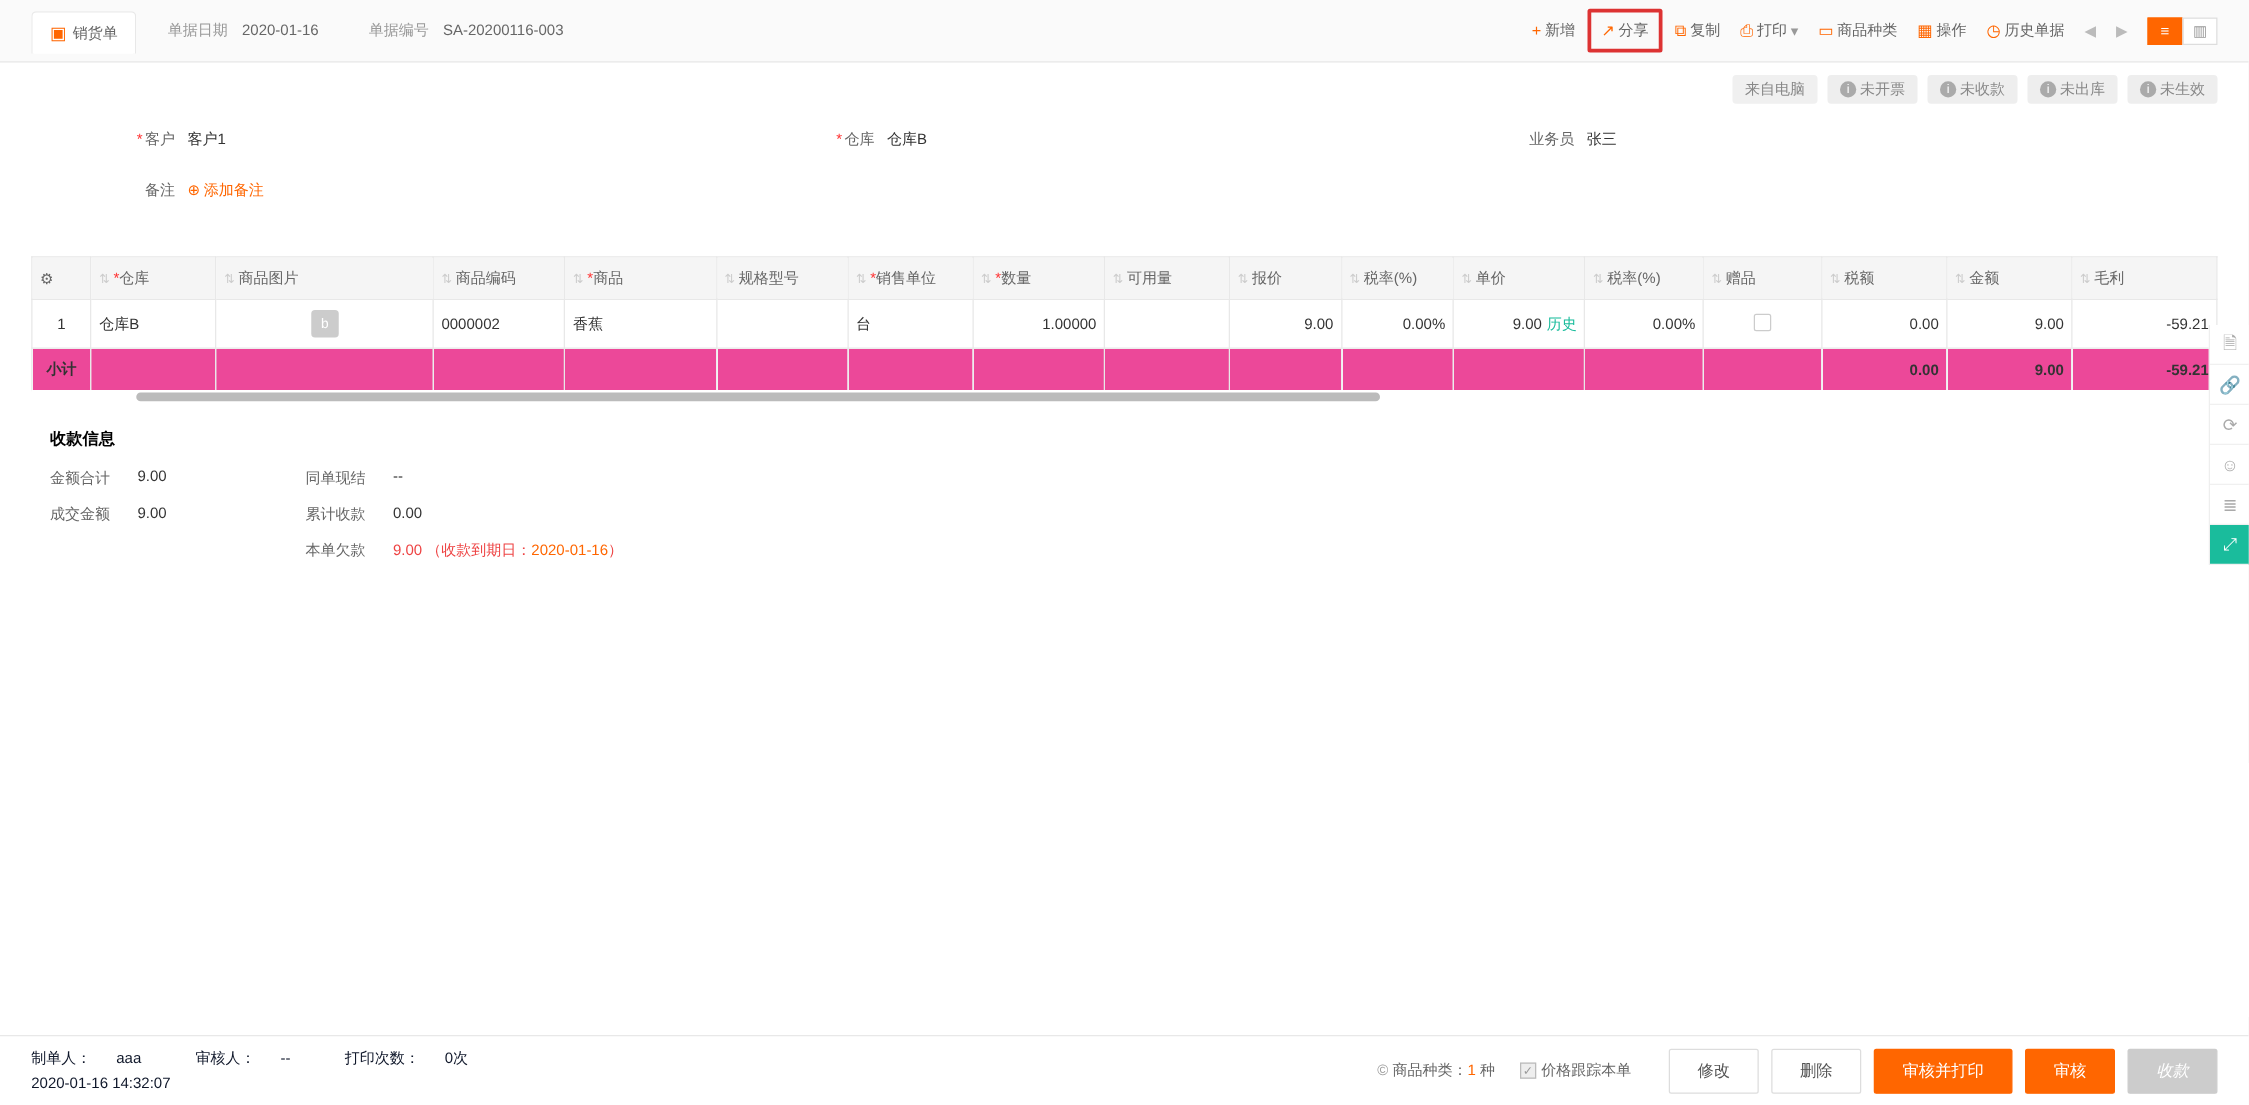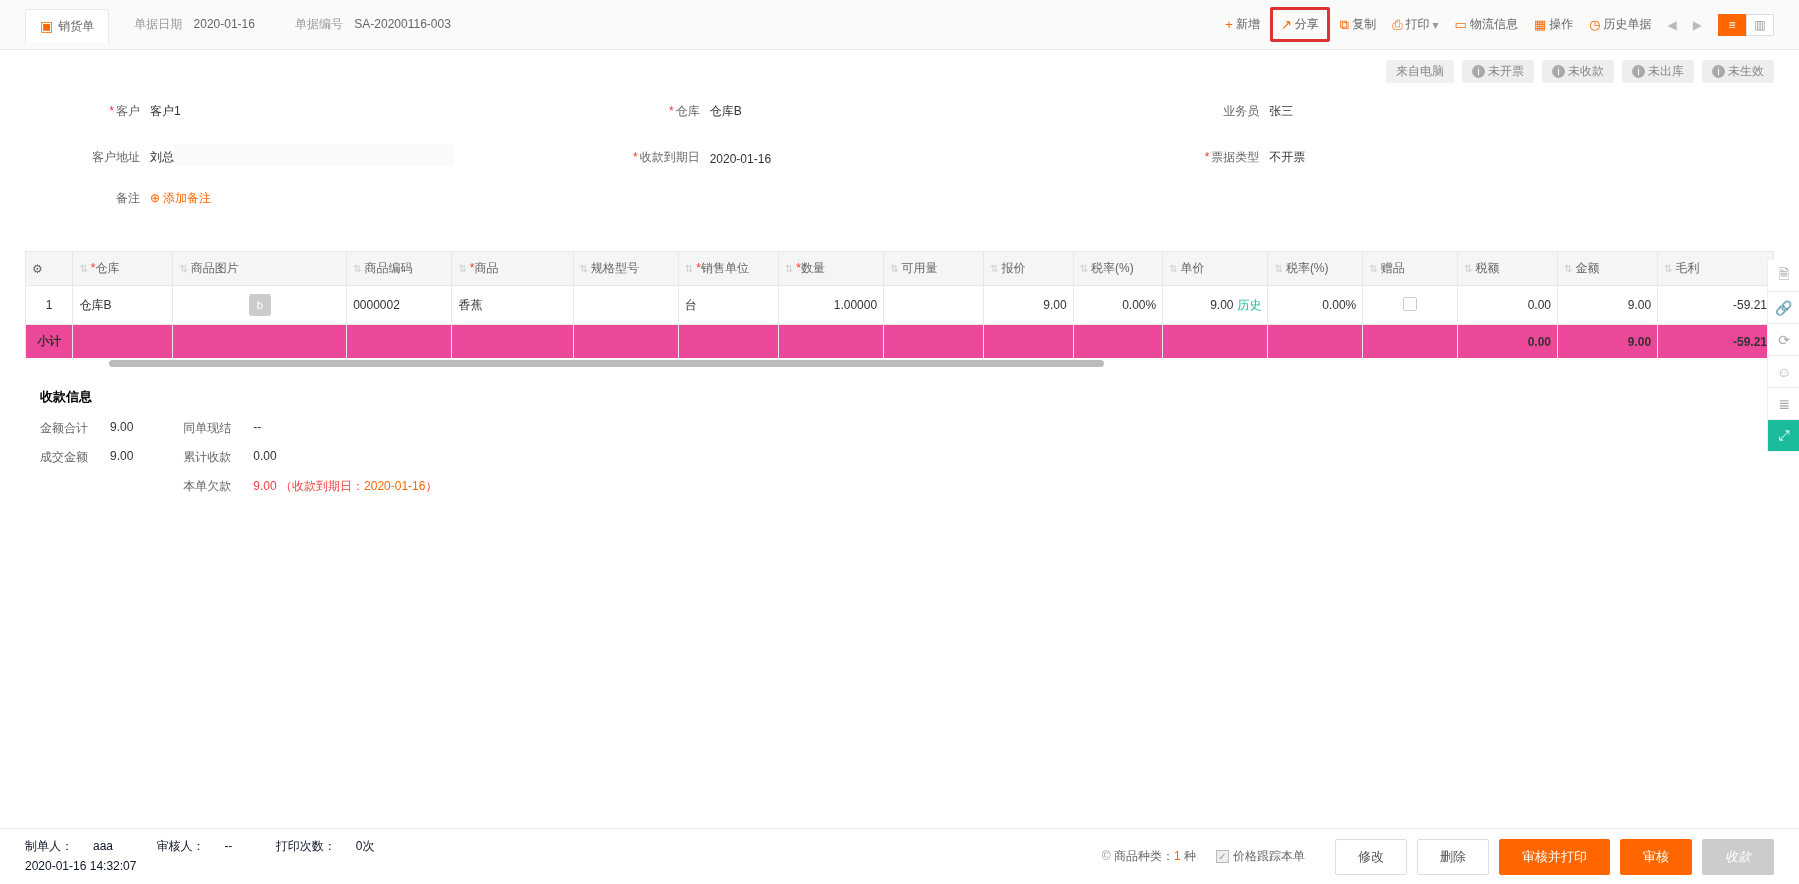--- a/index.html
+++ b/index.html
@@ -41,21 +41,21 @@
 .tbl tr.subtotal td { background: #ec4899; font-weight: bold; }
 .tbl td.num { text-align: right; }
 .tbl td .hist { color: #1abc9c; margin-left: 4px; cursor: pointer; }
 .tbl td .chk { display:inline-block; width:14px; height:14px; border:1px solid #ccc; border-radius:2px; background:#fff; }
 .tbl td .prod-img { display:inline-block; width:22px; height:22px; background:#ccc; border-radius:3px; color:#fff; text-align:center; line-height:22px; font-size:11px; }
 .gear-cell { width: 40px; text-align: center; }
 .scroll-hint { height: 10px; background: #fff; position: relative; margin-top: -1px; }
 .scroll-hint .thumb { position:absolute; left:84px; top:2px; height:7px; width:995px; background:#bbb; border-radius:4px; }
 .payment-area { padding: 20px 40px; }
 .payment-area h4 { font-weight: bold; color: #000000; margin-bottom: 14px; font-size: 13px; }
-.pay-grid { display: flex; gap: 50px; margin-top: 12px; }
+.pay-grid { display: flex; gap: 111px; margin-top: 12px; }
 .pay-col { display: flex; flex-direction: column; gap: 12px; }
 .pay-item { display: flex; }
 .pay-item .pl { width: 70px; color: #666; }
 .pay-item .pv { color: #333; }
 .pay-item .pv.red { color: #e44; }
 .pay-item .pv .due { color: #f60; }
 .bottom-bar { position: absolute; bottom: 0; left: 0; right: 0; height: 56px; border-top: 1px solid #e8e8e8; background: #fff; display: flex; align-items: center; padding: 0 25px; }
 .bottom-left { color: #0f172a; line-height: 1.6; }
 .bottom-left .row1 span { margin-right: 20px; }
 .bottom-center { margin-left: auto; display: flex; align-items: center; gap: 20px; color: #666; }
@@ -104,21 +104,21 @@
           <span class="ico">⧉</span>
           <span>复制</span>
         </span>
       <span class="act-btn">
           <span class="ico">⎙</span>
           <span>打印</span>
           <span style="color:#999;margin-left:3px;">▾</span>
         </span>
       <span class="act-btn">
           <span class="ico">▭</span>
-          <span>物流信息</span>
+          <span>商品种类</span>
         </span>
       <span class="act-btn">
           <span class="ico">▦</span>
           <span>操作</span>
         </span>
       <span class="act-btn">
           <span class="ico">◷</span>
           <span>历史单据</span>
         </span>
       <span class="nav-arrow">◀</span>
@@ -156,35 +156,20 @@
         <span class="lbl"><span class="req">*</span><span>客户</span></span>
         <span class="val">客户1</span>
       </div>
       <div class="form-cell">
         <span class="lbl"><span class="req">*</span><span>仓库</span></span>
         <span class="val">仓库B</span>
       </div>
       <div class="form-cell">
         <span class="lbl"><span>业务员</span></span>
         <span class="val">张三</span>
-      </div>
-    </div>
-    <div class="form-row">
-      <div class="form-cell">
-        <span class="lbl"><span>客户地址</span></span>
-        <span class="val">刘总</span>
-        <span class="blank-field"></span>
-      </div>
-      <div class="form-cell">
-        <span class="lbl"><span class="req">*</span><span>收款到期日</span></span>
-        <span class="val">2020-01-16</span>
-      </div>
-      <div class="form-cell">
-        <span class="lbl"><span class="req">*</span><span>票据类型</span></span>
-        <span class="val">不开票</span>
       </div>
     </div>
     <div class="form-row">
       <div class="form-cell">
         <span class="lbl"><span>备注</span></span>
         <span class="val link"><span class="plus">⊕</span><span>添加备注</span></span>
       </div>
       <div class="form-cell"></div>
       <div class="form-cell"></div>
     </div>

